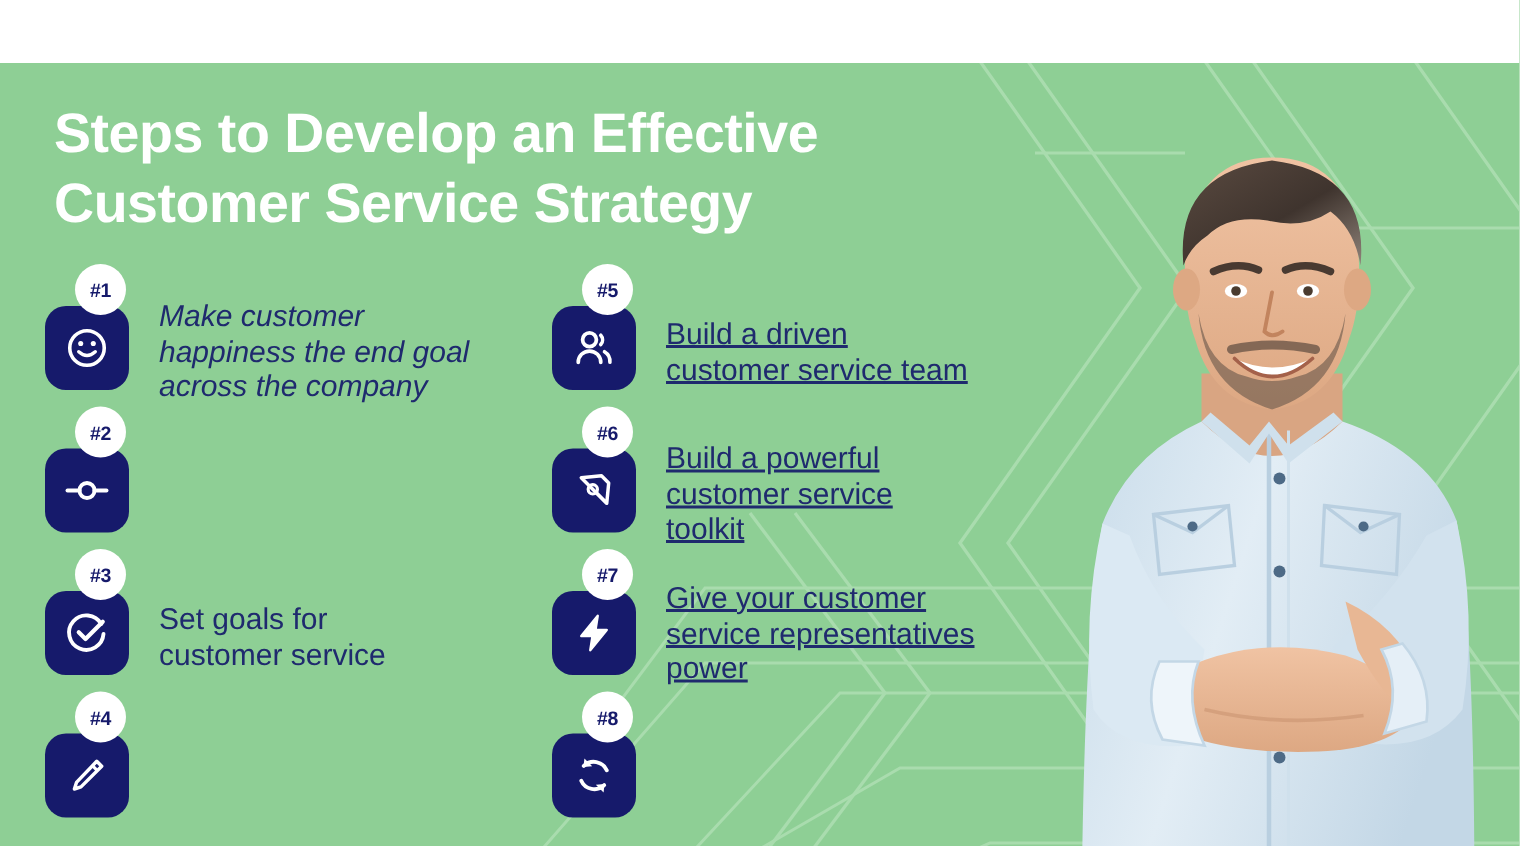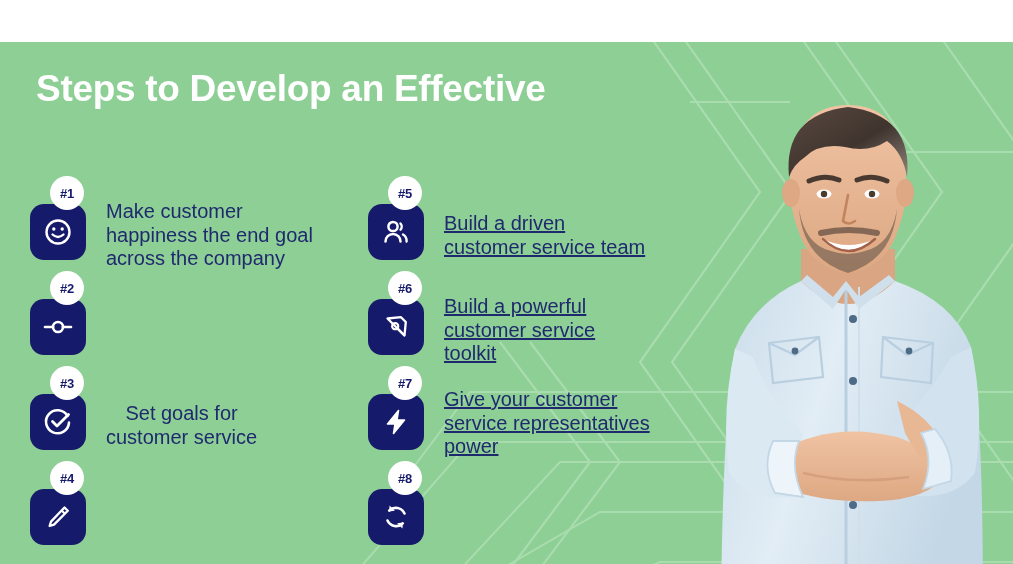--- a/index.html
+++ b/index.html
@@ -100,23 +100,23 @@
   }
   #column-left  .step-text { padding-top:12px; }
   #column-right .step-text { padding-top:14px;text-decoration:underline; }
 
   
   #column-right .step:nth-child(1) .step-text { padding-top:22px; }
   #column-right .step:nth-child(2) .step-text { padding-top:10px; }
   #column-right .step:nth-child(3) .step-text { padding-top:8px; }
   #column-right .step:nth-child(4) .step-text { padding-top:4px; }
 
-  #column-left .step:nth-child(1) .step-text { padding-top:10px; }
+  #column-left .step:nth-child(1) .step-text { padding-top:10px;font-style:italic; }
   #column-left .step:nth-child(2) .step-text { padding-top:22px; }
-  #column-left .step:nth-child(3) .step-text { padding-top:22px;text-align:center; }
+  #column-left .step:nth-child(3) .step-text { padding-top:22px; }
   #column-left .step:nth-child(4) .step-text { padding-top:22px; }
 
   
   #person {
     position:absolute;
     right:0; bottom:0;
     width:330px; height:525px;
     pointer-events:none;
   }
 </style>
@@ -141,20 +141,21 @@
       <path d="M430 560 L560 420 L1013 420"></path>
       <path d="M470 545 L600 470 L1013 470"></path>
       <path d="M560 564 L660 520 L1013 520"></path>
       <path d="M690 60 L790 60"></path>
       <path d="M900 110 L1013 110"></path>
     </g>
   </svg>
 
   <h1 id="title">
     <span class="tline">Steps to Develop an Effective</span>
+    <span class="tline">Customer Service Strategy</span>
   </h1>
 
   <div class="column" id="column-left">
 
     <div class="step">
       <div class="badge-wrap">
         <div class="num-badge">#1</div>
         <div class="tile">
           <svg width="30" height="30" viewBox="0 0 30 30">
             <circle cx="15" cy="15" r="11.5" fill="none" stroke="#ffffff" stroke-width="2.4"></circle>

